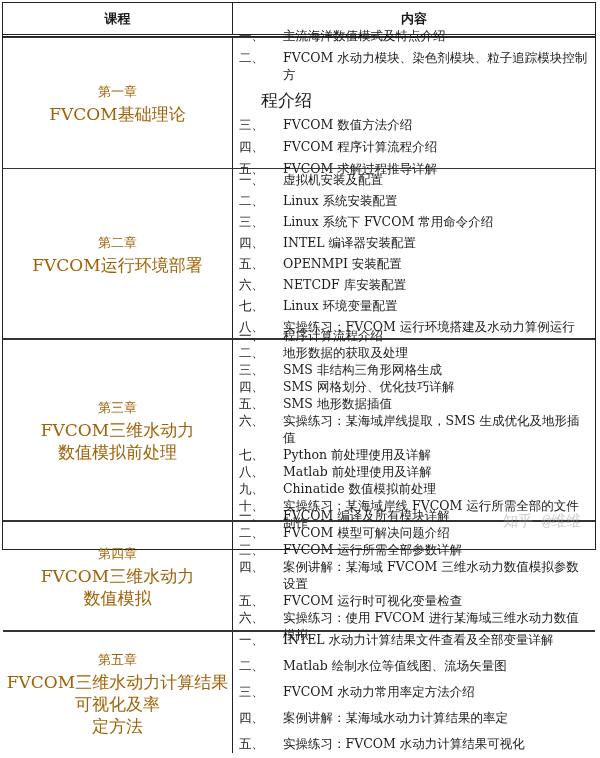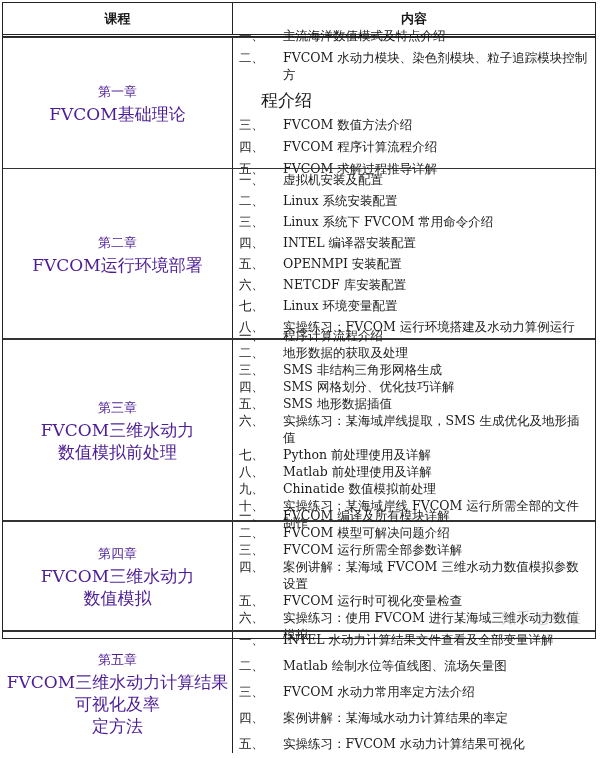--- a/index.html
+++ b/index.html
@@ -1,40 +1,40 @@
 <!DOCTYPE html>
 <html><head>
 <meta charset="utf-8">
 <style>
   html, body { margin: 0; padding: 0; background: #ffffff; }
   body { width: 600px; height: 758px; overflow: hidden; position: relative;
          font-family: "DejaVu Serif", "Liberation Serif", serif; color: #1a1a1a; }
-  .tbl { position: absolute; left: 2px; top: 2px; width: 594px; height: 637px;
+  .tbl { position: absolute; left: 2px; top: 2px; width: 594px; height: 548px;
          border: 1px solid #222; box-sizing: border-box; }
   .hdr { position: absolute; left: 0; top: 0; width: 100%; height: 31px;
          border-bottom: 3px double #222; box-sizing: content-box; }
   .hdr .c1, .hdr .c2 { position: absolute; top: 0; height: 31px; line-height: 31px;
          text-align: center; font-weight: bold; font-size: 13px;
          font-family: "DejaVu Sans", "Liberation Sans", sans-serif; }
   .hdr .c1 { left: 0; width: 229px; border-right: 1px solid #222; }
   .hdr .c2 { left: 230px; right: 0; }
   .row { position: absolute; left: 0; width: 100%; border-top: 1px solid #333; box-sizing: border-box; }
   .row .left { position: absolute; left: 0; top: 0; bottom: 0; width: 229px;
          border-right: 1px solid #222; display: flex; flex-direction: column;
-         align-items: center; justify-content: center; color: #4c1d95;
+         align-items: center; justify-content: center; color: #a16207;
          font-size: 13px; line-height: 22px; text-align: center; }
   .row .left .title { font-size: 17px; }
   .row .right { position: absolute; left: 230px; right: 0; top: 0; bottom: 0;
          padding: 0 4px 0 6px; display: flex; flex-direction: column; justify-content: center; }
   .item { display: flex; font-size: 12.5px; color: #1a1a1a; }
   .item .num { width: 44px; flex: 0 0 44px; }
   .item .txt { flex: 1; }
   .cont { padding-left: 22px; font-size: 17px; }
-  .watermark { position: absolute; right: 14px; bottom: 10px; font-size: 15px;
-         color: rgba(160,160,160,0.55); font-family: Liberation Sans, sans-serif; }
+  .watermark { position: absolute; right: 14px; bottom: 18px; font-size: 15px;
+         color: rgba(160,160,160,0.55); font-family: Liberation Mono, monospace; }
 </style>
 </head>
 <body>
 
 <div class="tbl">
   <div class="hdr">
     <div class="c1">课程</div>
     <div class="c2">内容</div>
   </div>
 

